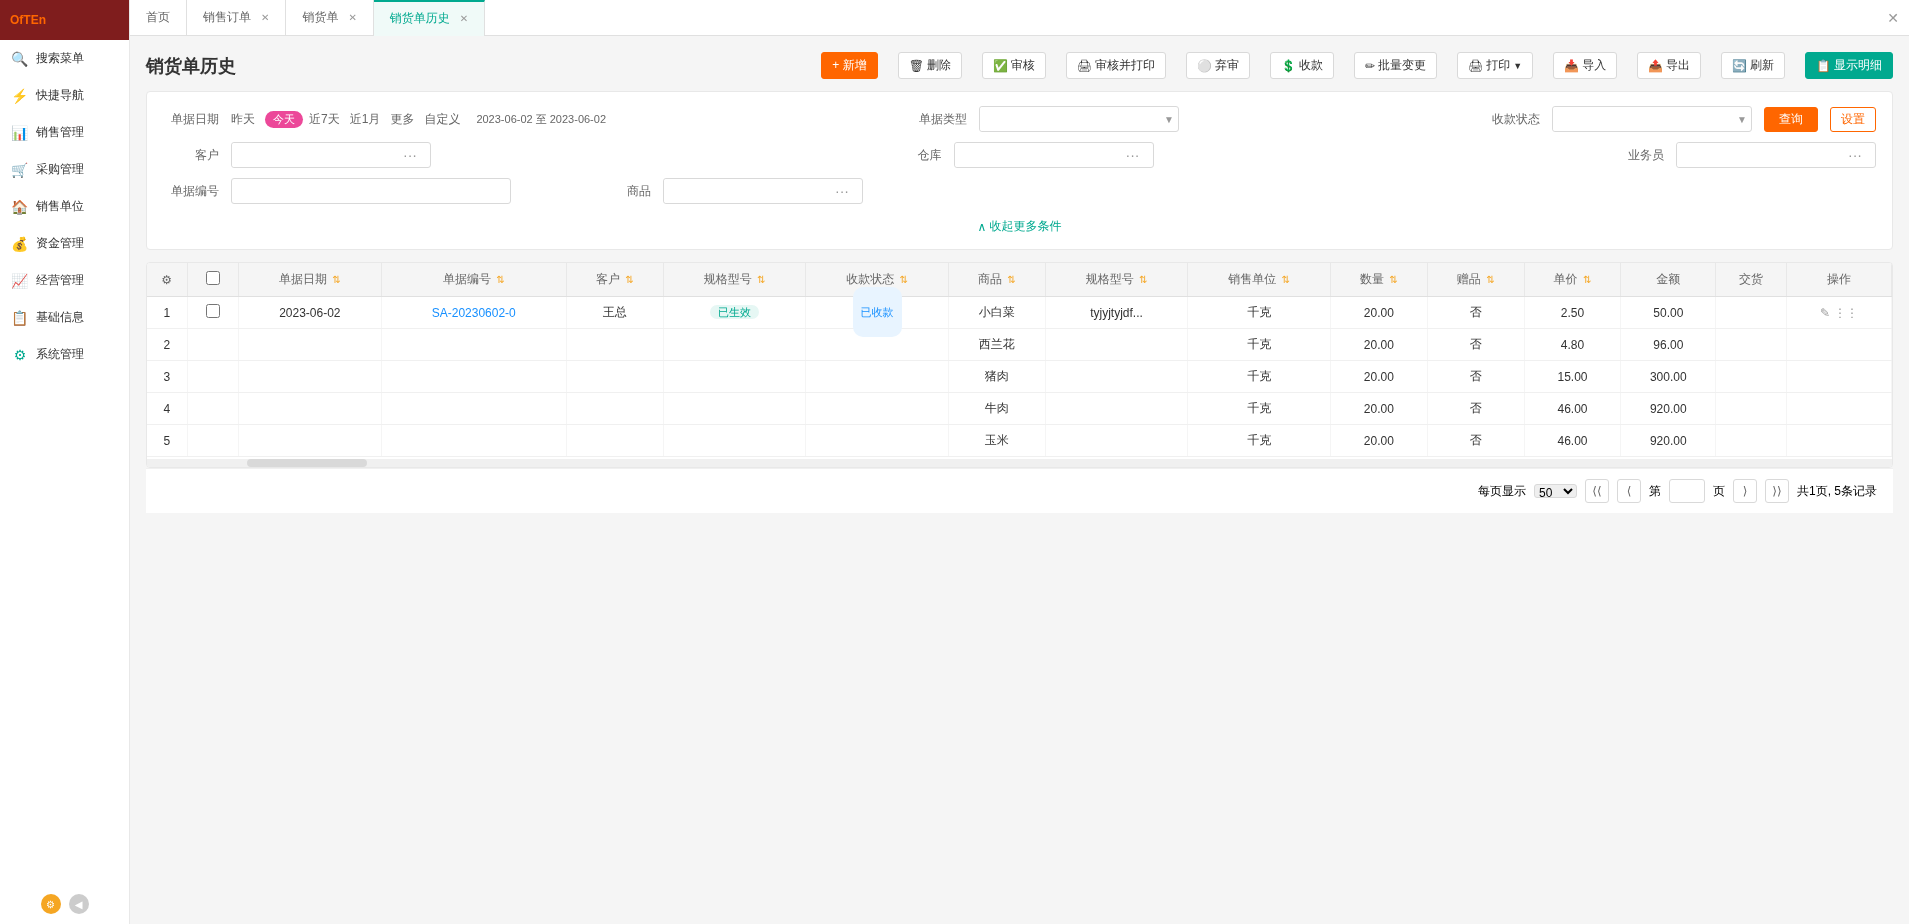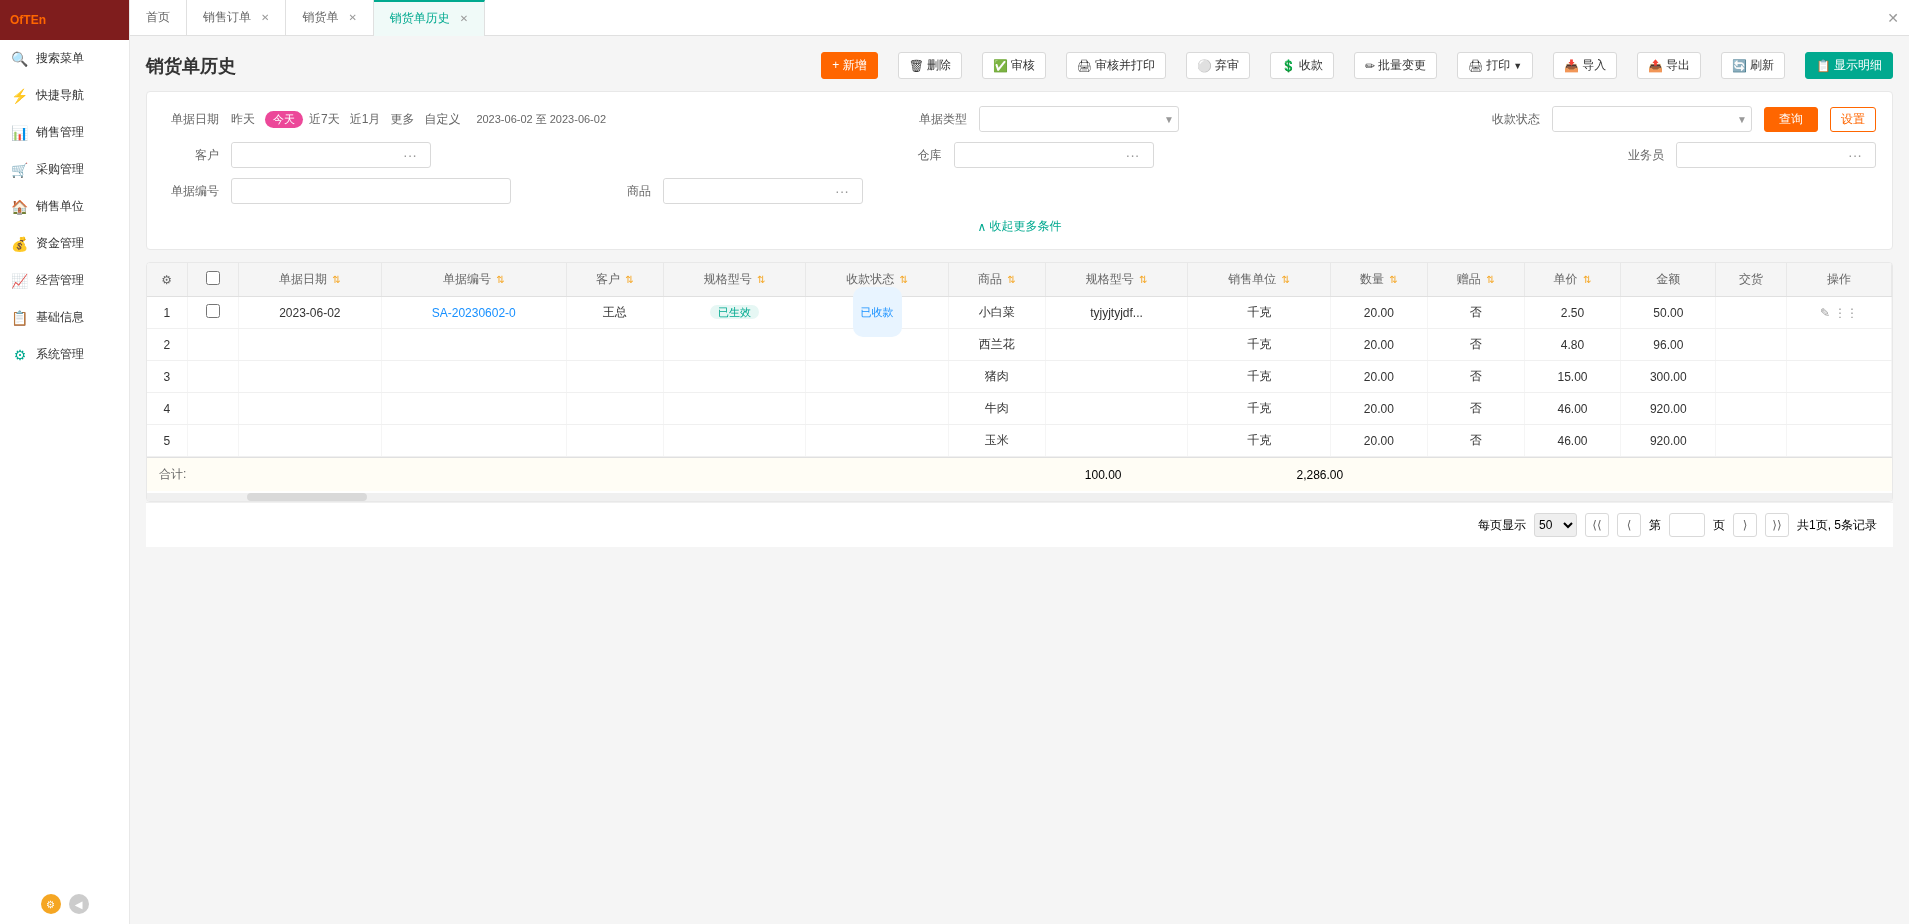--- a/index.html
+++ b/index.html
@@ -65,21 +65,21 @@
 
     
     .summary-row { background: #fffdf5; display: flex; align-items: center; border-top: 1px solid #e0e0e0; padding: 8px 12px; }
     .summary-label { color: #666; margin-right: 20px; }
     .summary-values { display: flex; flex: 1; }
 
     
     .pagination { display: flex; align-items: center; justify-content: flex-end; padding: 10px 16px; background: #fff; border-top: 1px solid #f0f0f0; gap: 8px; }
     .page-btn { width: 24px; height: 24px; border: 1px solid #d9d9d9; background: #fff; border-radius: 3px; cursor: pointer; display: flex; align-items: center; justify-content: center; color: #666; }
     .page-input { width: 36px; height: 24px; border: 1px solid #d9d9d9; border-radius: 3px; text-align: center; }
-    .page-select { height: 24px; border: 1px solid #d9d9d9; border-radius: 3px; }
+    .page-select { height: 14px; border: 1px solid #d9d9d9; border-radius: 3px; }
 
     
     .scroll-bar { height: 8px; background: #f0f0f0; position: relative; margin-top: 2px; }
     .scroll-thumb { height: 100%; width: 120px; background: #d9d9d9; border-radius: 4px; position: absolute; left: 100px; }
   </style>
 </head>
 <body>
 
 <div class="sidebar">
   <div class="sidebar-top">
@@ -424,31 +424,20 @@
     <td>20.00</td>
     <td>否</td>
     <td>46.00</td>
     <td>920.00</td>
     <td></td>
     <td></td>
   </tr>
           </tbody>
       </table>
 
-      <div class="summary-row">
-        <span class="summary-label">合计:</span>
-        <div class="summary-values">
-
-          <div style="flex:0 0 calc(50% + 20px);"></div>
-          <div style="flex:0 0 80px;text-align:center;">100.00</div>
-          <div style="flex:0 0 40px;"></div>
-          <div style="flex:0 0 60px;text-align:right;"></div>
-          <div style="flex:0 0 100px;text-align:right;">2,286.00</div>
-        </div>
-      </div>
 
       <div class="scroll-bar">
         <div class="scroll-thumb"></div>
       </div>
     </div>
 
     <div class="pagination">
       <span>每页显示</span>
       <select class="page-select">
         <option>50</option>

